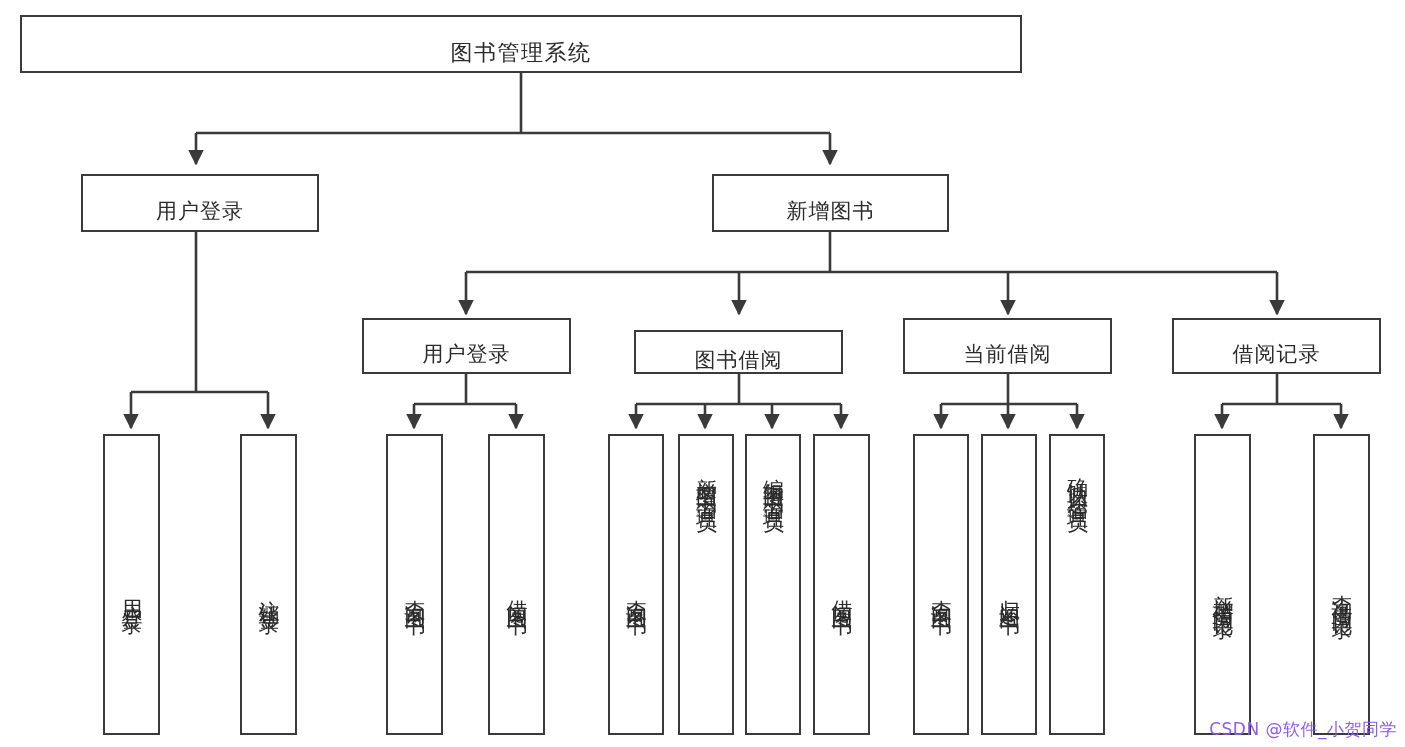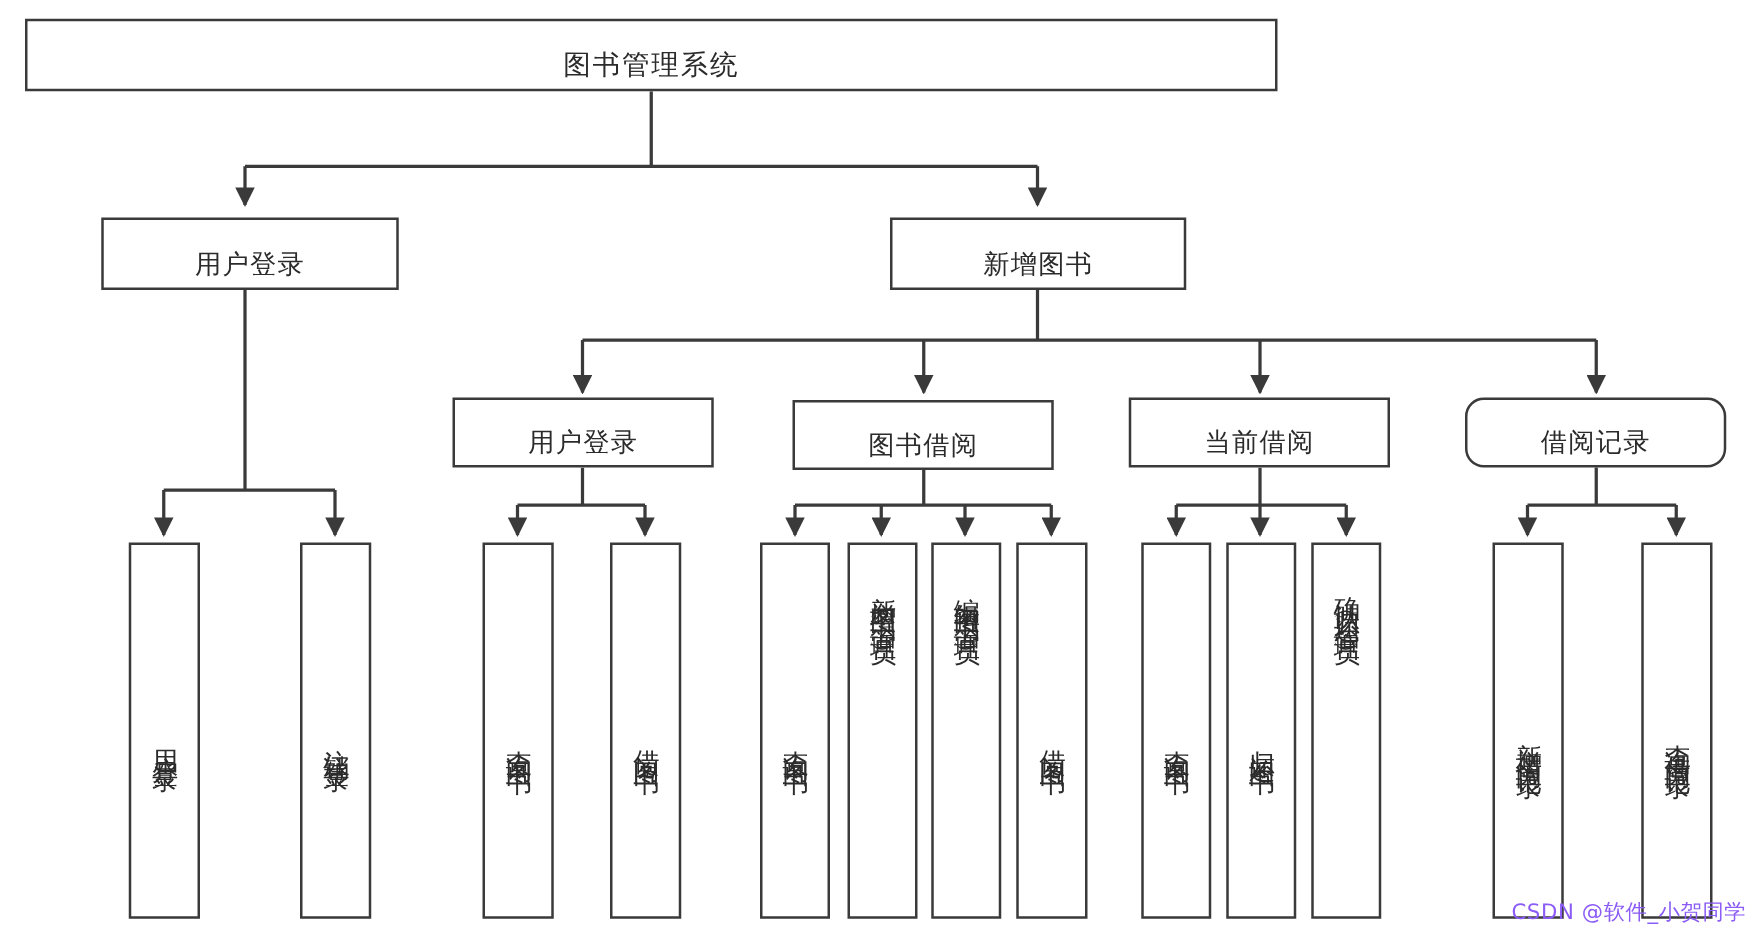--- a/index.html
+++ b/index.html
@@ -140,27 +140,27 @@
   <div class="node h" style="left:81px; top:174px; width:238px; height:58px;">
     <span class="label">用户登录</span>
   </div>
   <div class="node h" style="left:712px; top:174px; width:237px; height:58px;">
     <span class="label">新增图书</span>
   </div>
 
   <div class="node h" style="left:362px; top:318px; width:209px; height:56px;">
     <span class="label">用户登录</span>
   </div>
-  <div class="node h" style="left:634px; top:320px; width:209px; height:56px;">
+  <div class="node h" style="left:634px; top:330px; width:209px; height:44px;">
     <span class="label">图书借阅</span>
   </div>
   <div class="node h" style="left:903px; top:318px; width:209px; height:56px;">
     <span class="label">当前借阅</span>
   </div>
-  <div class="node h" style="left:1172px; top:318px; width:209px; height:56px;border-radius:15px;">
+  <div class="node h" style="left:1172px; top:318px; width:209px; height:56px;">
     <span class="label">借阅记录</span>
   </div>
 
   <div class="node v mid" style="left:103px; top:434px; width:57px; height:301px;">
     <span class="label">用户登录</span>
   </div>
   <div class="node v mid" style="left:240px; top:434px; width:57px; height:301px;">
     <span class="label">注销登录</span>
   </div>
 

